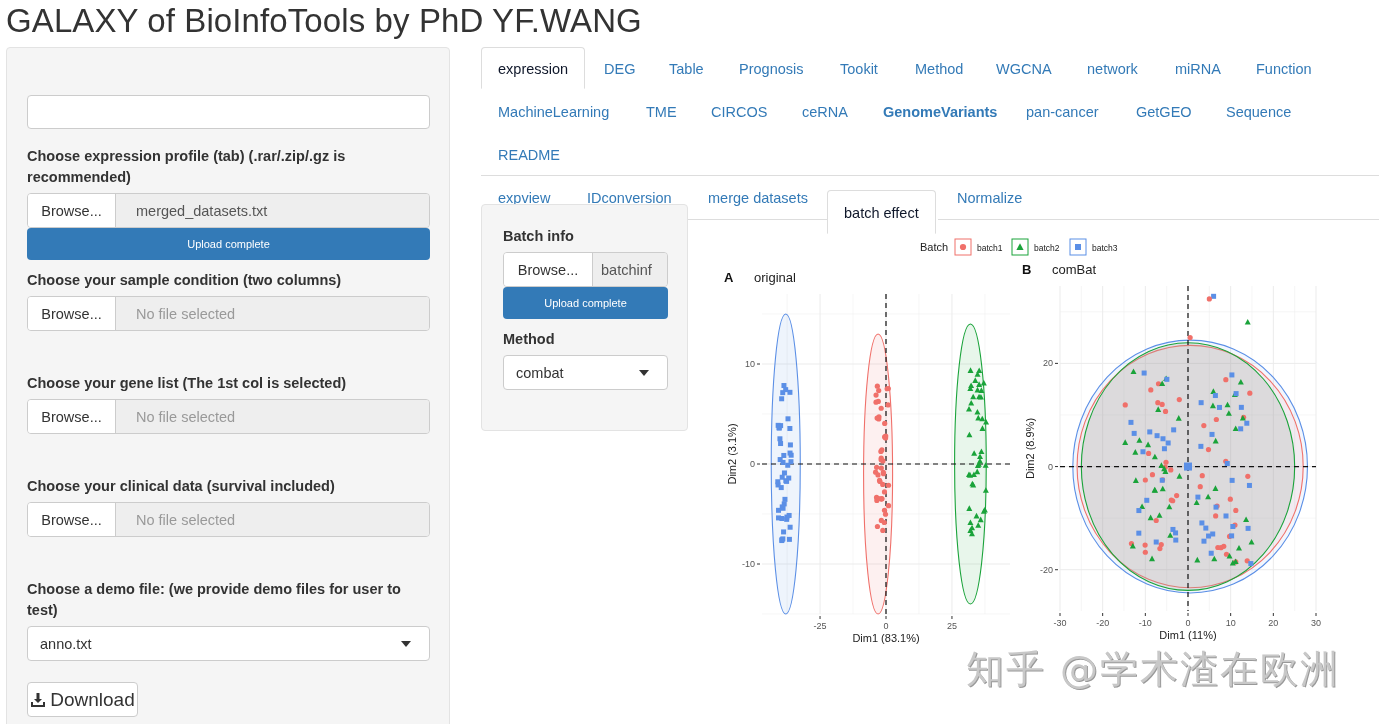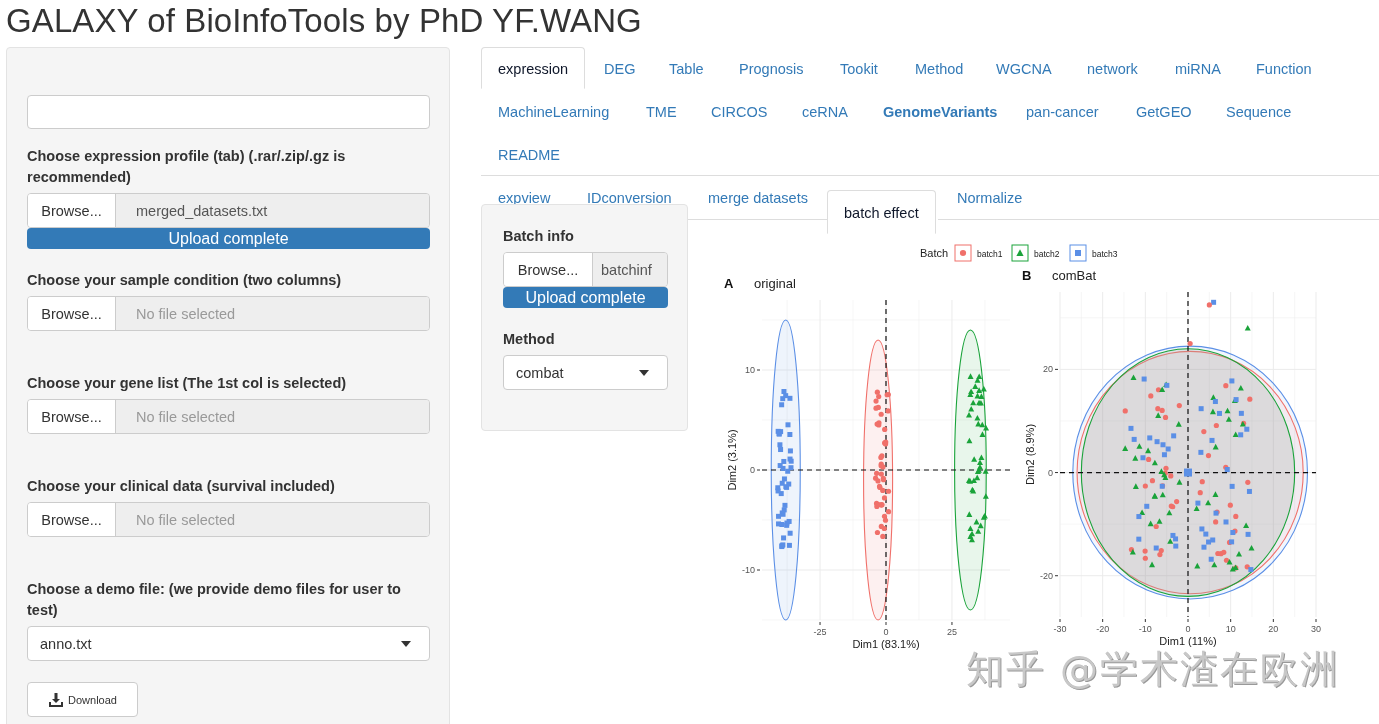--- a/index.html
+++ b/index.html
@@ -37,38 +37,38 @@
     width: 88px; background: #fff; border: none; border-right: 1px solid #ccc;
     font-family: "Liberation Sans", sans-serif; font-size: 14.5px; color: #333;
     display: flex; align-items: center; justify-content: center; cursor: pointer;
   }
   .file-name {
     flex: 1; background: #eeeeee; display: flex; align-items: center; padding-left: 20px;
     font-size: 14.5px; color: #555;
   }
   .file-name.empty { color: #999; }
   .progress {
-    position: absolute; left: 20px; width: 403px; height: 21px;
-    background: #337ab7; border-radius: 4px; color: #fff; font-size: 16px;
+    position: absolute; left: 20px; width: 403px; height: 32px;
+    background: #337ab7; border-radius: 4px; color: #fff; font-size: 11px;
     display: flex; align-items: center; justify-content: center;
   }
   .select-box {
     position: absolute; left: 20px; width: 403px; height: 35px;
     background: #fff; border: 1px solid #cccccc; border-radius: 4px;
     display: flex; align-items: center; padding-left: 12px; font-size: 14.5px; color: #333;
   }
   .caret {
     position: absolute; right: 18px; top: 14px; width: 0; height: 0;
     border-left: 5px solid transparent; border-right: 5px solid transparent; border-top: 6px solid #333;
   }
   .download-btn {
     position: absolute; left: 20px; width: 111px; height: 35px;
     background: #fff; border: 1px solid #cccccc; border-radius: 4px;
     display: flex; align-items: center; justify-content: center; gap: 4px;
-    font-size: 11px; color: #333; cursor: pointer;
+    font-size: 19px; color: #333; cursor: pointer;
   }
   .dl-icon { width: 16px; height: 16px; display: inline-block; }
 
   
   .main-tabs { position: absolute; left: 481px; top: 47px; width: 898px; }
   .tab {
     position: absolute; font-size: 14.5px; color: #337ab7; white-space: nowrap;
     height: 42px; line-height: 42px; padding: 0 16px; cursor: pointer;
   }
   .tab.active {
@@ -83,21 +83,21 @@
     background: #f5f5f5; border: 1px solid #e3e3e3; border-radius: 4px;
   }
   .batch-panel .field-label { left: 21px; width: 180px; }
   .batch-panel .file-group { left: 21px; width: 165px; }
   .batch-panel .browse-btn { width: 89px; }
   .batch-panel .file-name { padding-left: 8px; color: #555; overflow: hidden; white-space: nowrap; }
   .batch-panel .progress { left: 21px; width: 165px; }
   .batch-panel .select-box { left: 21px; width: 165px; }
 
   
-  .plot-area { position: absolute; left: 700px; top: 240px; width: 679px; height: 420px; }
+  .plot-area { position: absolute; left: 700px; top: 234px; width: 679px; height: 420px; }
   .plot-area svg text { font-family: "Liberation Sans", sans-serif; }
 
   .watermark {
     position: absolute; left: 966px; top: 644px; font-size: 38px; color: #c8c8c8;
     letter-spacing: 2px; font-family: "DejaVu Sans", sans-serif;
     text-shadow: 1px 1px 0 #999;
   }
 </style>
 </head>
 <body>

